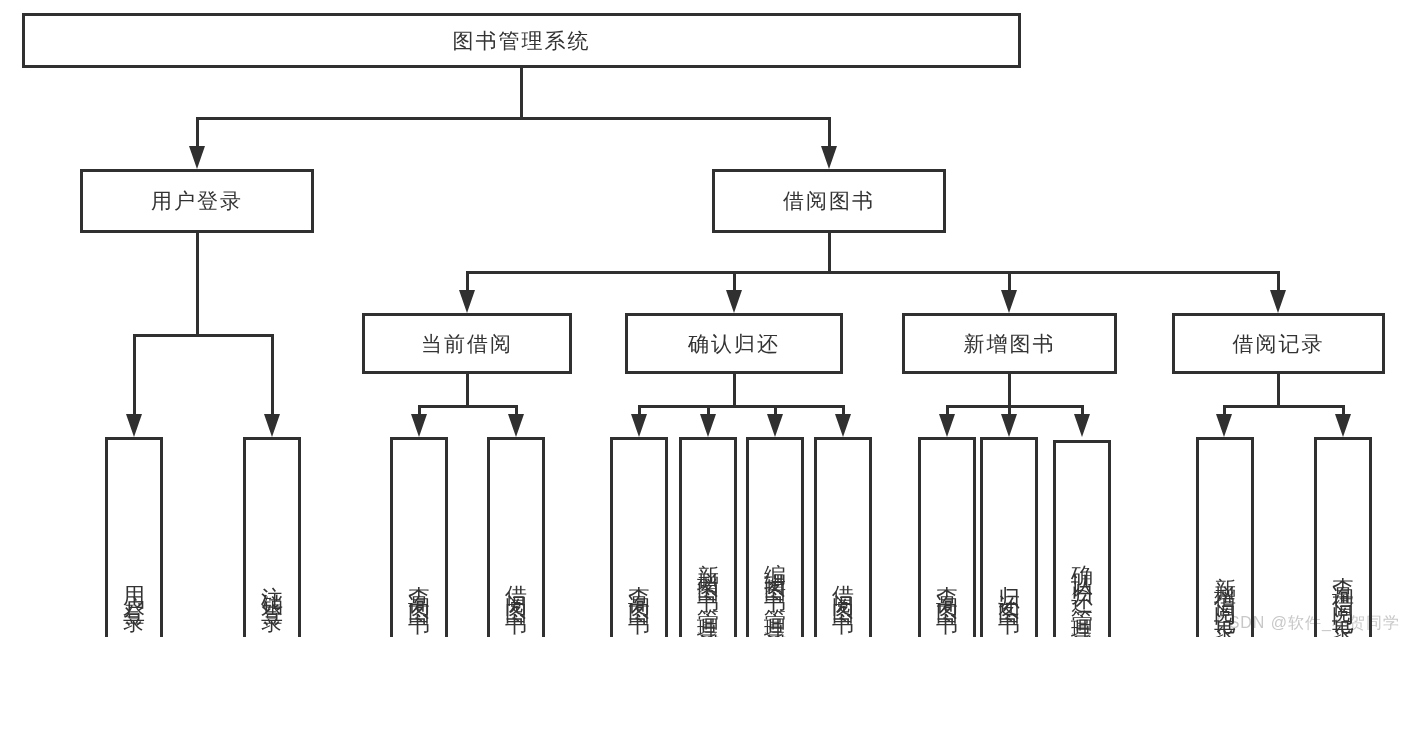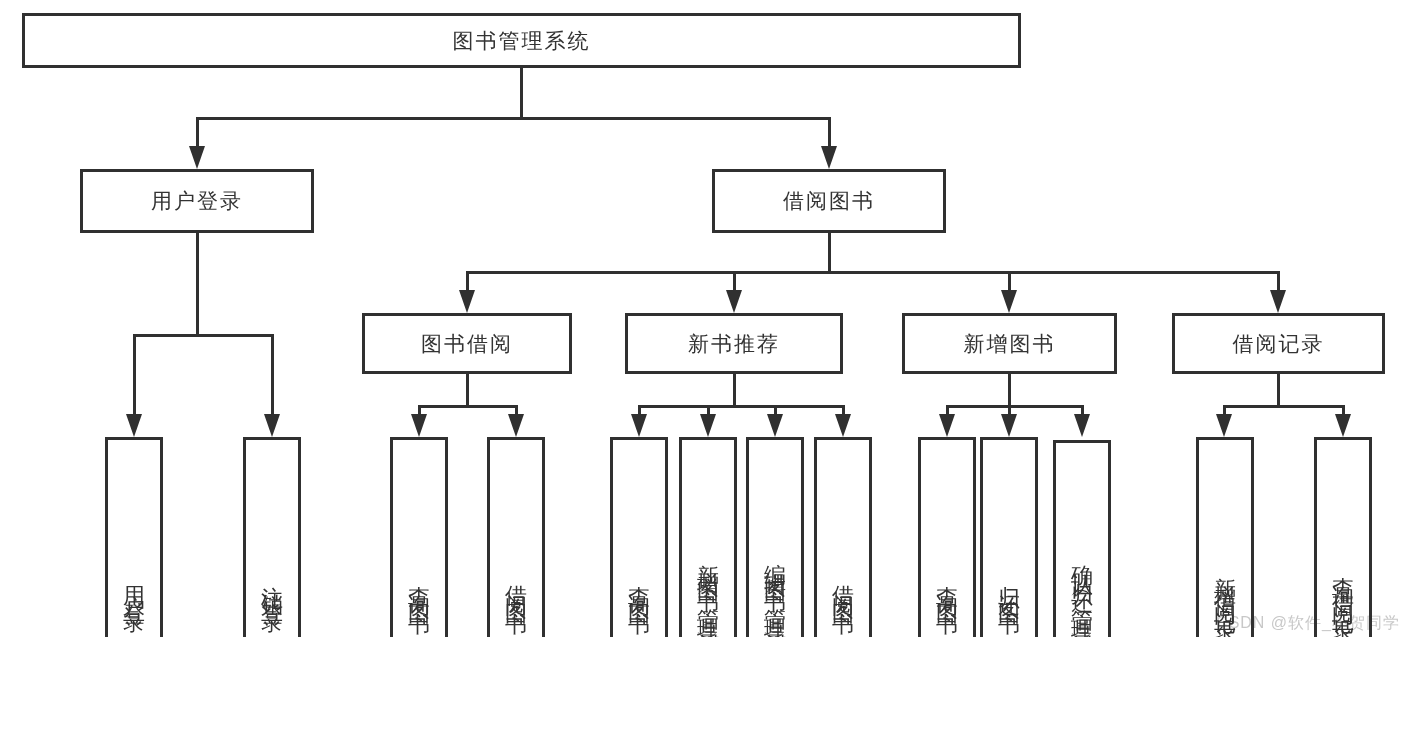--- a/index.html
+++ b/index.html
@@ -92,24 +92,24 @@
   </div>
 
   <div class="box" style="left:80px;top:169px;width:234px;height:64px">
     <span class="hl">用户登录</span>
   </div>
   <div class="box" style="left:712px;top:169px;width:234px;height:64px">
     <span class="hl">借阅图书</span>
   </div>
 
   <div class="box" style="left:362px;top:313px;width:210px;height:61px">
-    <span class="hl">图书借阅</span>
+    <span class="hl">当前借阅</span>
   </div>
   <div class="box" style="left:625px;top:313px;width:218px;height:61px">
-    <span class="hl">新书推荐</span>
+    <span class="hl">确认归还</span>
   </div>
   <div class="box" style="left:902px;top:313px;width:215px;height:61px">
     <span class="hl">新增图书</span>
   </div>
   <div class="box" style="left:1172px;top:313px;width:213px;height:61px">
     <span class="hl">借阅记录</span>
   </div>
 
   <div class="box" style="left:105px;top:437px;width:58px;height:298px">
     <span class="vl">用户登录</span>

